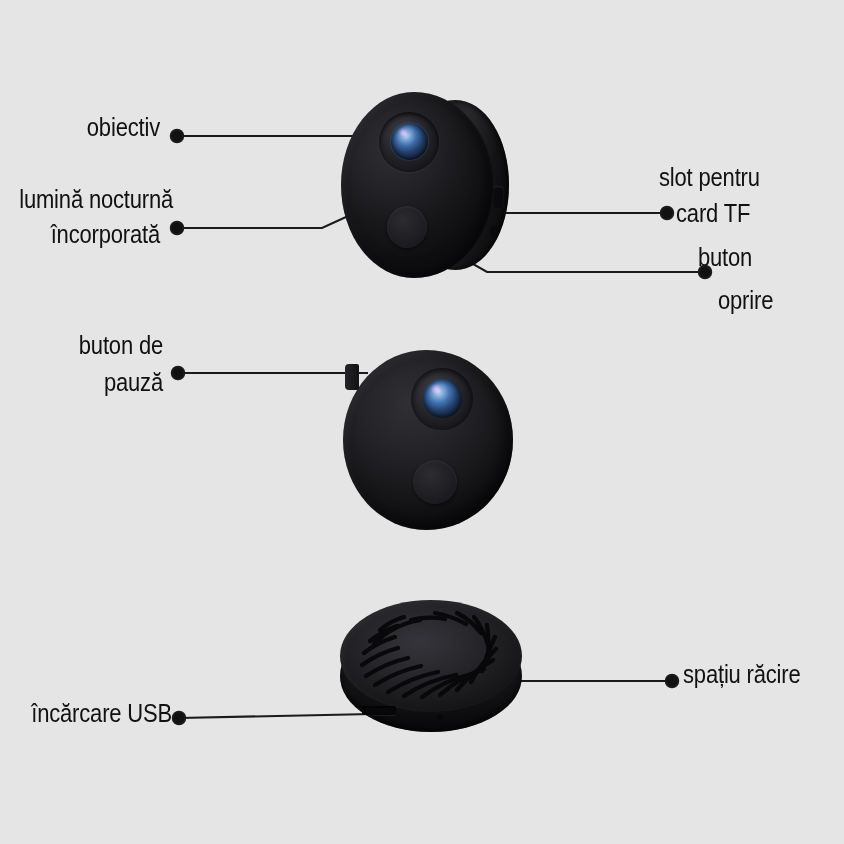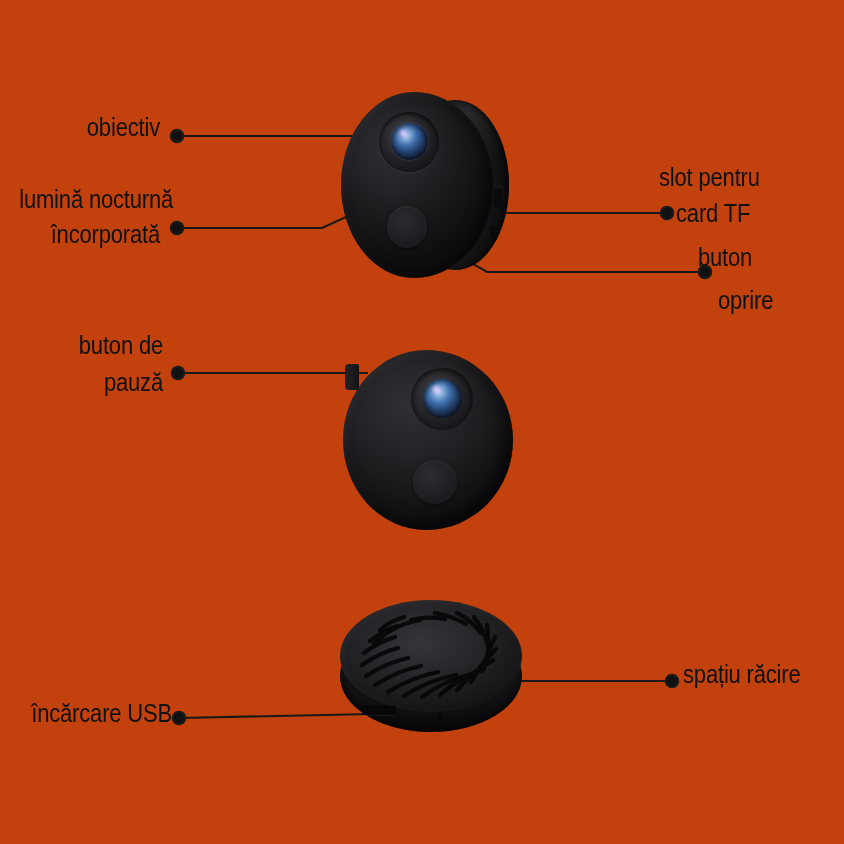--- a/index.html
+++ b/index.html
@@ -5,21 +5,21 @@
 <style>
   html, body {
     margin: 0;
     padding: 0;
     background: #ffffff;
   }
   #stage {
     position: relative;
     width: 844px;
     height: 844px;
-    background: #c2410c;
+    background: #e5e5e5;
     overflow: hidden;
     font-family: "Liberation Sans", "DejaVu Sans", sans-serif;
   }
 
   
   .label {
     position: absolute;
     color: #111111;
     font-family: "Liberation Sans", "DejaVu Sans", sans-serif;
     font-size: 25px;

